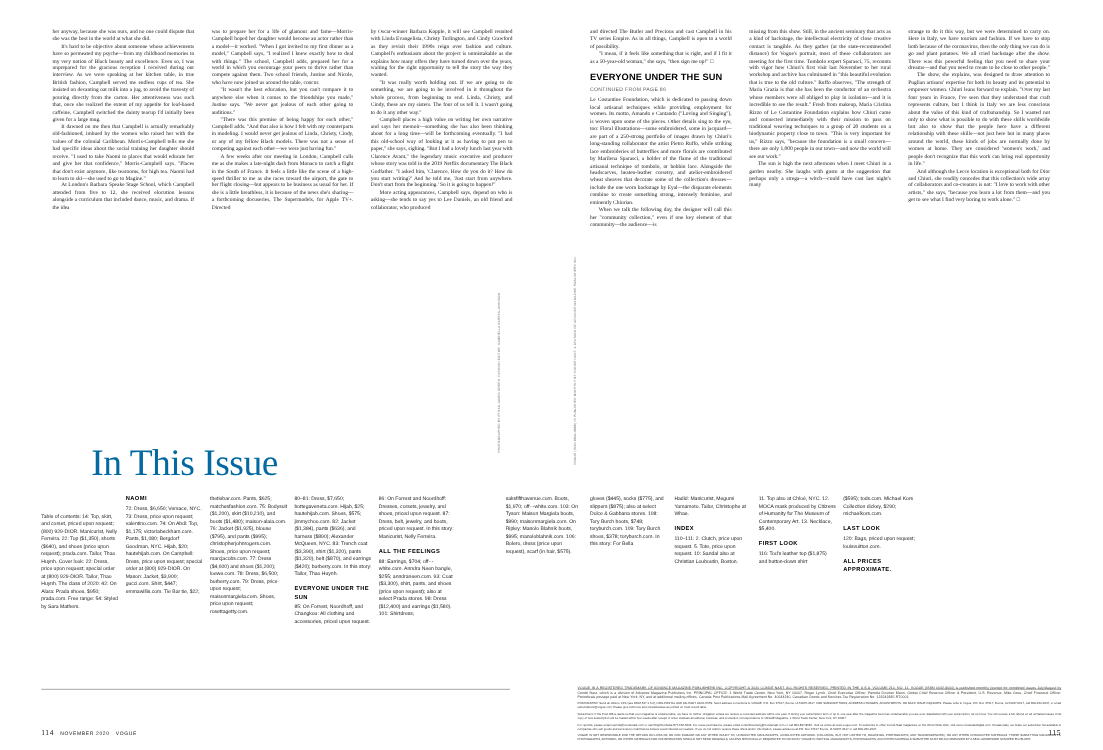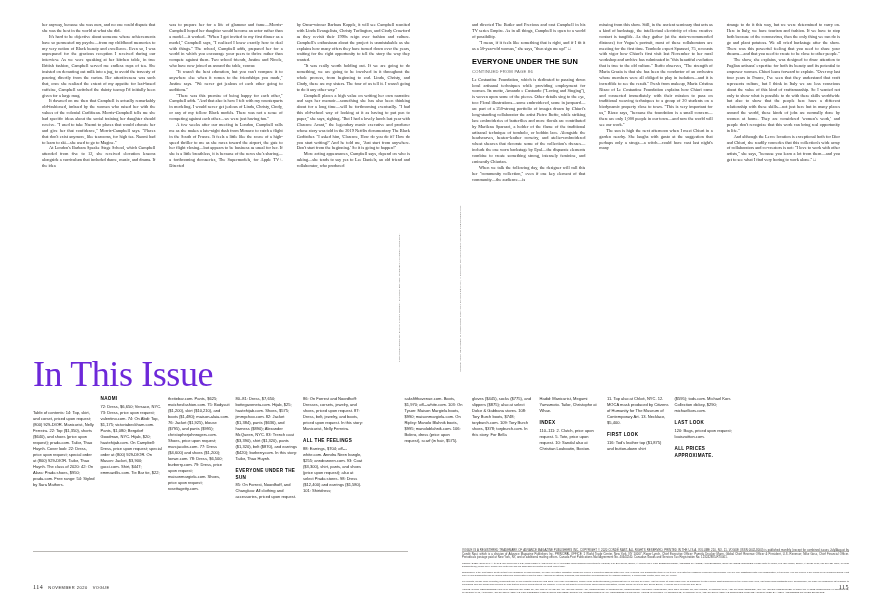--- a/index.html
+++ b/index.html
@@ -61,25 +61,26 @@
   }
 
   
   .itis{
     position:absolute;
     left:33px;top:356px;
     width:175px;
   }
   .itis-title{
     font-family:"Liberation Serif", serif;
-    font-size:36px;
+    font-size:30px;
     line-height:1;
     letter-spacing:-0.4px;
-    color:#6d28d9;
+    color:#0369a1;
     white-space:nowrap;
+    margin-left:40px;
   }
 
   
   .credits{
     position:absolute;
     top:396px;left:0;width:882px;height:160px;
     display:flex;
     box-sizing:border-box;
     padding:0 33px;
   }

